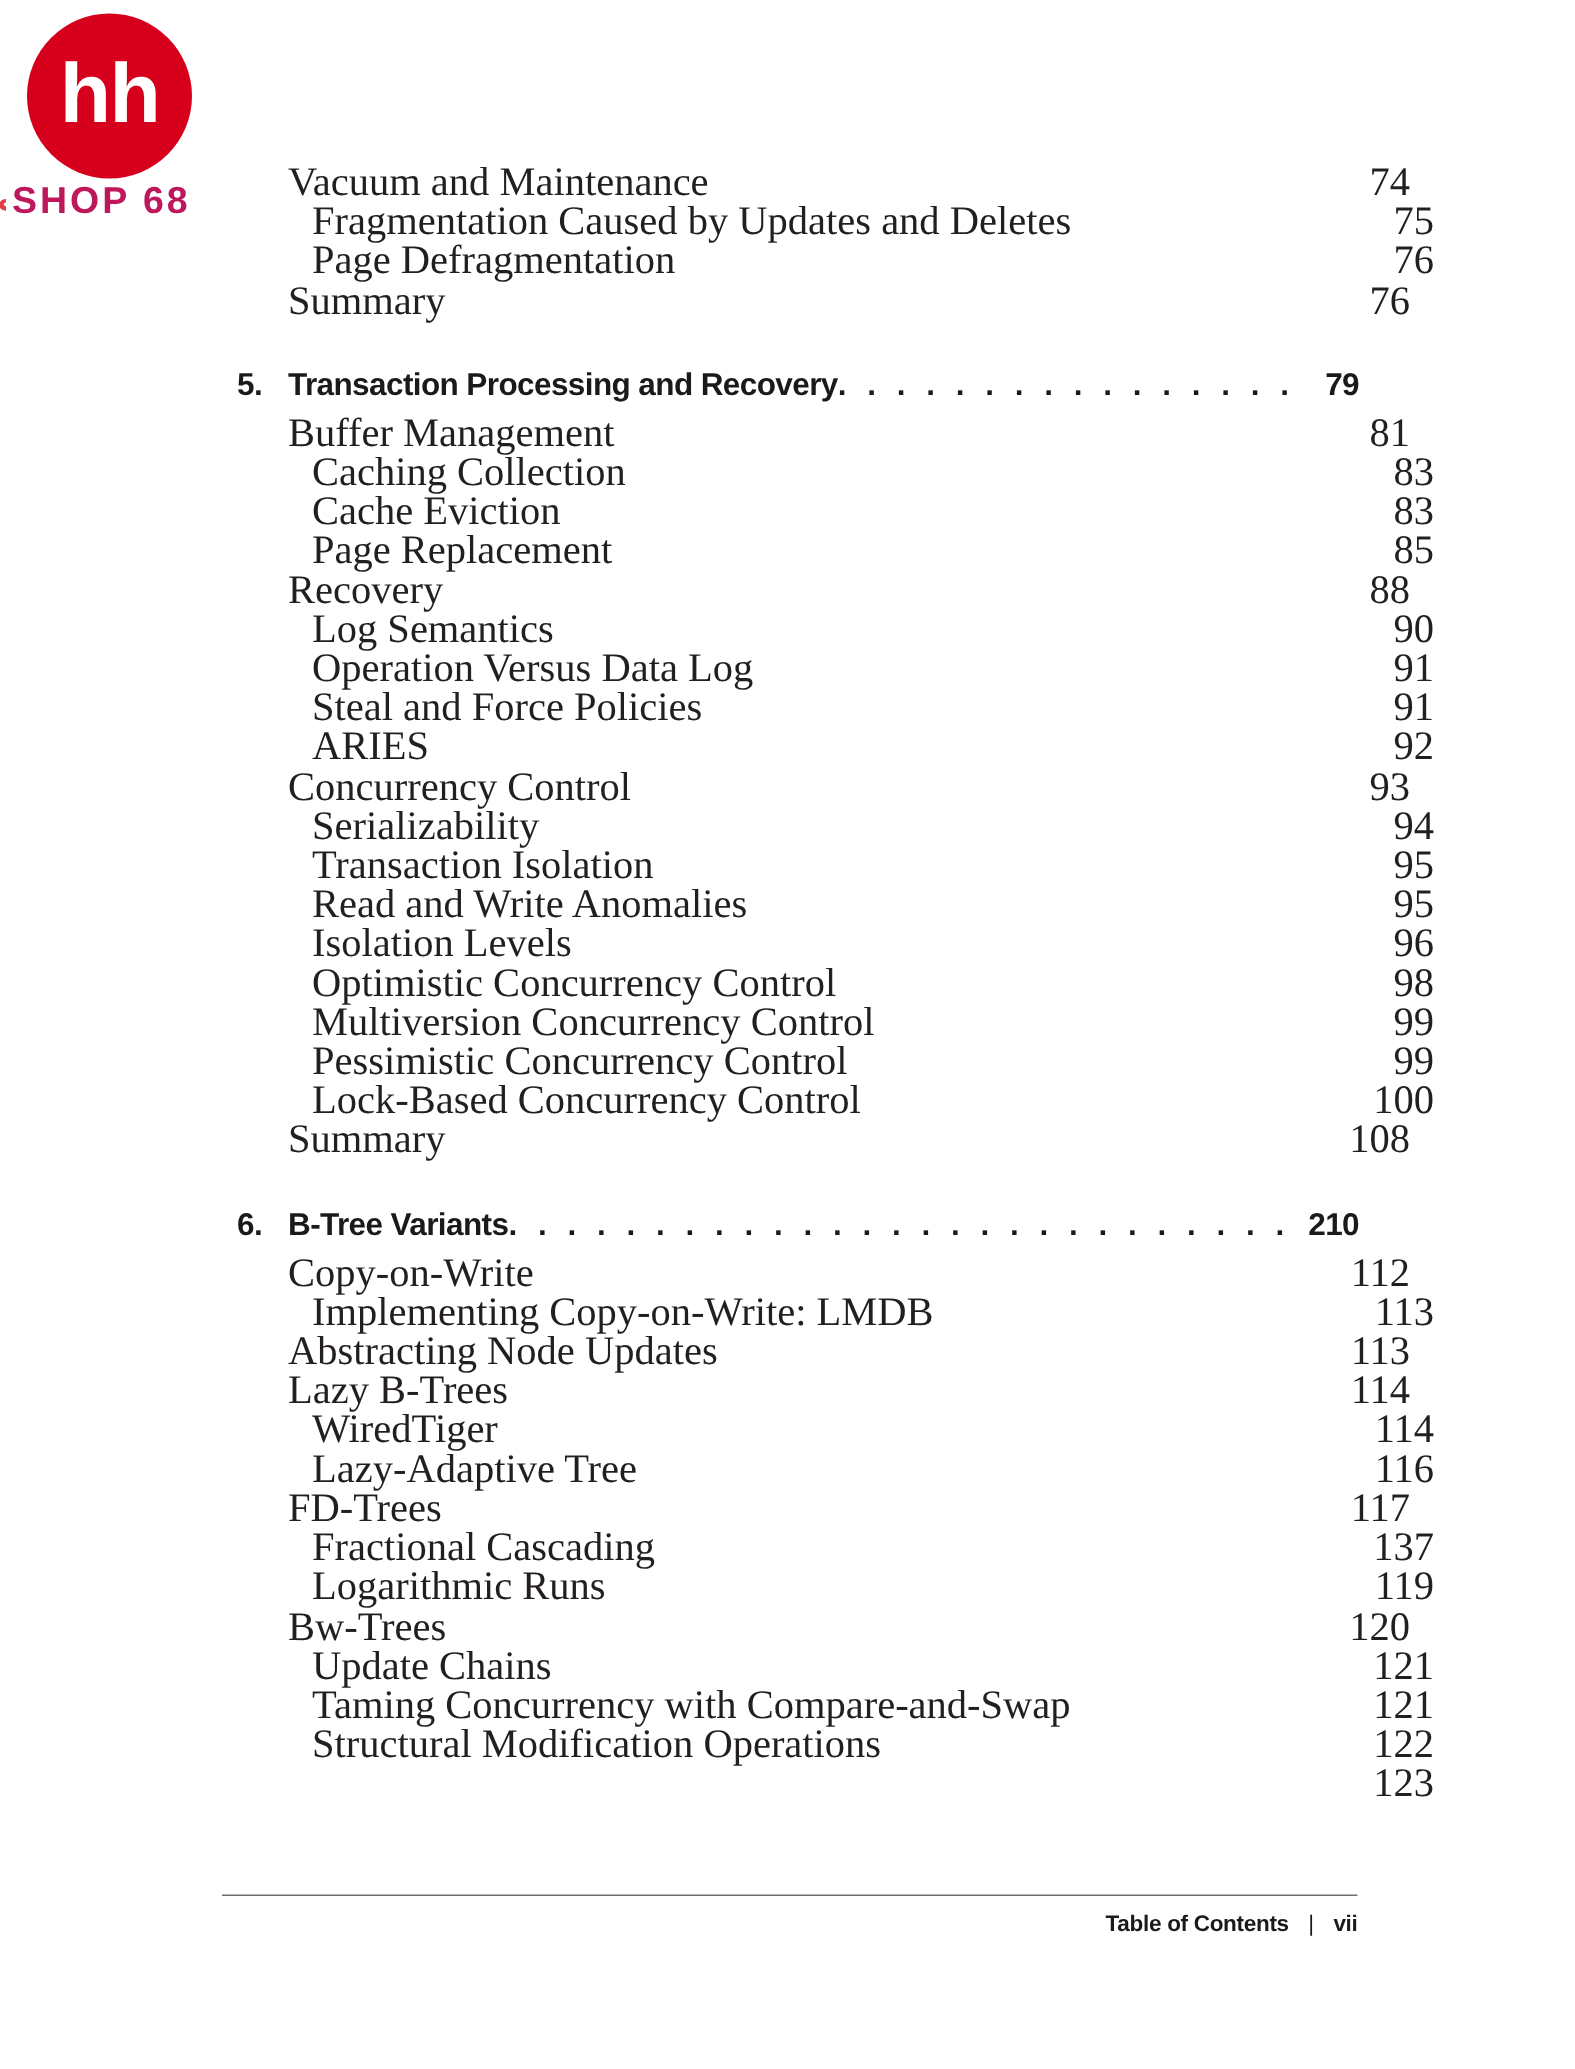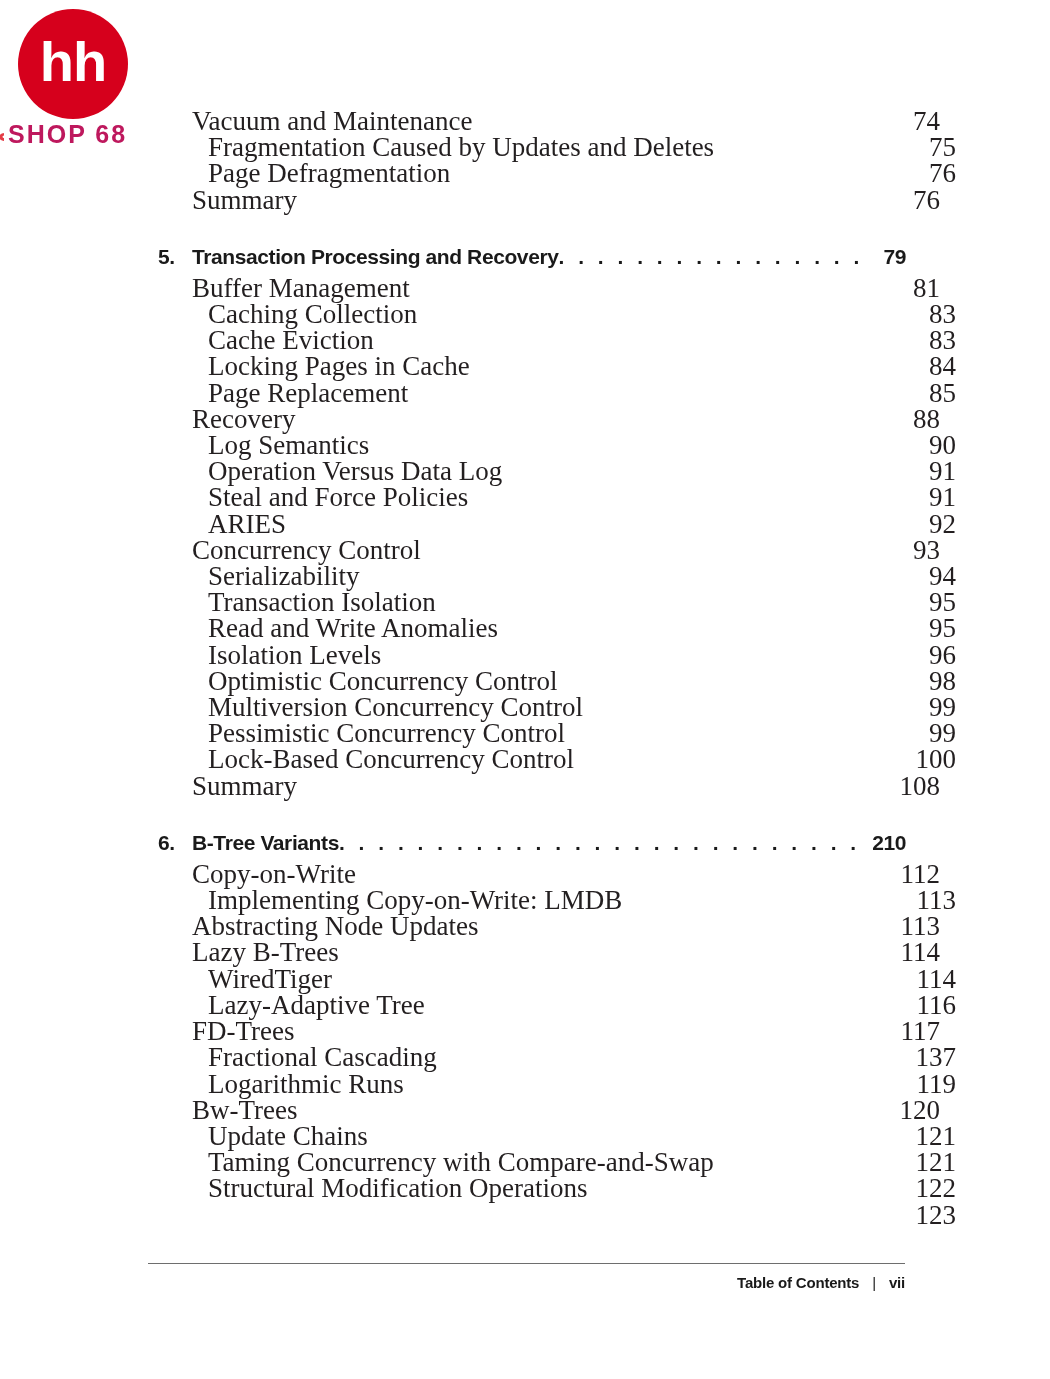--- a/index.html
+++ b/index.html
@@ -227,25 +227,20 @@
       <span class="title">Caching Collection</span>
       <span class="filler"></span>
       <span class="pageno">83</span>
     </div>
     <div class="row lvl2">
       <span class="title">Cache Eviction</span>
       <span class="filler"></span>
       <span class="pageno">83</span>
     </div>
     <div class="row lvl2">
-      <span class="title">Locking Pages in Cache</span>
-      <span class="filler"></span>
-      <span class="pageno">84</span>
-    </div>
-    <div class="row lvl2">
       <span class="title">Page Replacement</span>
       <span class="filler"></span>
       <span class="pageno">85</span>
     </div>
     <div class="row lvl1">
       <span class="title">Recovery</span>
       <span class="filler"></span>
       <span class="pageno">88</span>
     </div>
     <div class="row lvl2">

